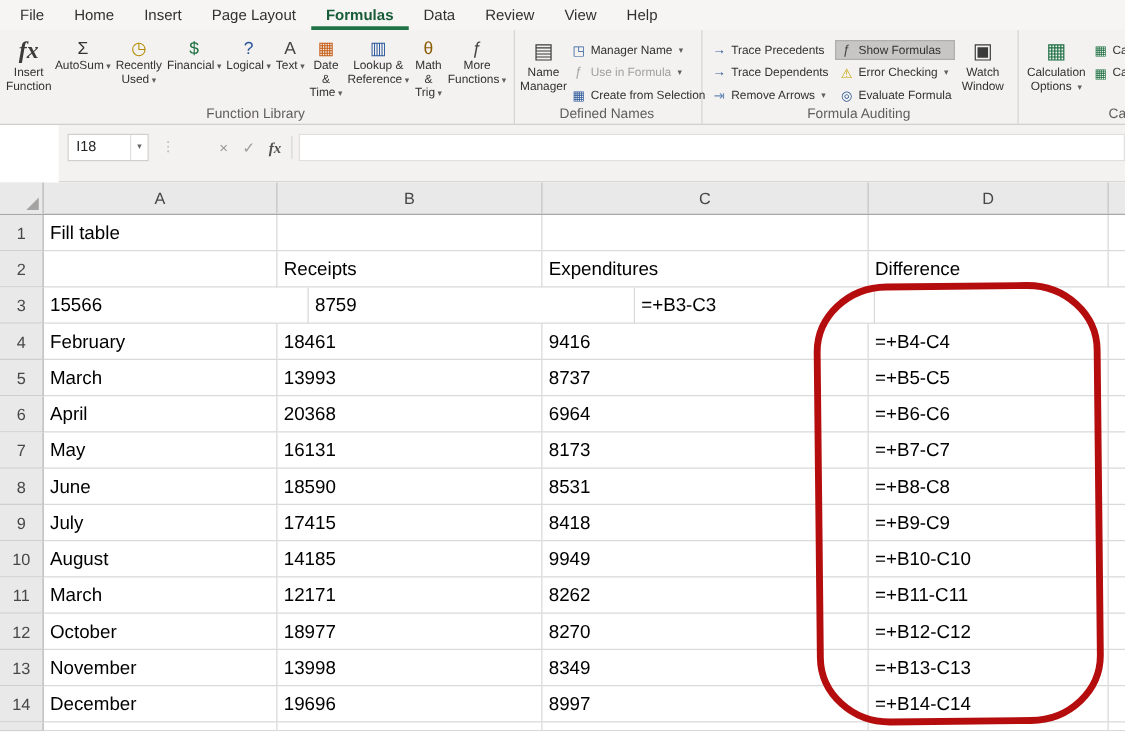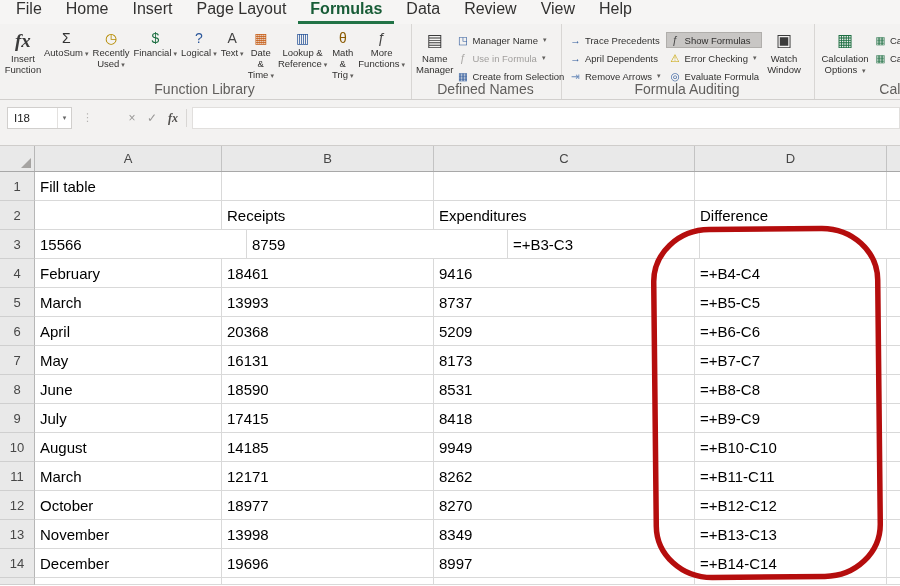--- a/index.html
+++ b/index.html
@@ -2,52 +2,52 @@
 <html><head>
 <meta charset="utf-8">
 <style>
   * { margin:0; padding:0; box-sizing:border-box; }
   html,body { width:900px; height:586px; overflow:hidden; background:#fff;
               font-family:"Liberation Sans", sans-serif; }
   .app { position:relative; width:900px; height:586px; overflow:hidden; background:#fff; }
 
   
   .tabbar { display:flex; align-items:stretch; height:24px; background:#f6f5f4; padding-left:4px; }
-  .tab { display:flex; padding:0 12px; font-size:16px; color:#323130; cursor:default; }
+  .tab { display:flex; align-items:center; padding:0 12px; font-size:12px; color:#323130; cursor:default; }
   .tab.active { font-weight:bold; color:#185c37; box-shadow:inset 0 -3px 0 #217346; }
 
   
   .ribbon { position:relative; display:flex; height:76px; background:#f3f2f1; border-bottom:1px solid #d1cfcd; }
   .group { position:relative; flex:0 0 auto; height:100%; border-right:1px solid #d8d6d4; padding:3px 4px 14px 4px; display:flex; align-items:flex-start; }
   .g-fl { width:412px; }
   .g-dn { width:150px; }
   .g-fa { width:253px; }
   .g-calc { width:200px; border-right:none; }
-  .grplabel { position:absolute; bottom:2px; left:0; right:2px; text-align:center; font-size:14px; color:#605e5c; white-space:nowrap; overflow:hidden; }
+  .grplabel { position:absolute; bottom:2px; left:0; right:2px; text-align:center; font-size:11px; color:#605e5c; white-space:nowrap; overflow:hidden; }
 
   .bigbtn { display:flex; flex-direction:column; align-items:center; width:46px; padding-top:3px; font-size:9.5px; color:#323130; text-align:center; line-height:1.15; height:58px; }
   .bigic { height:22px; font-size:17px; line-height:22px; color:#3b3b3b; margin-bottom:2px; }
   .fxic { font-family:"Liberation Serif", serif; font-style:italic; font-weight:bold; font-size:19px; }
 
   .flrow { display:flex; flex:1 1 auto; justify-content:space-between; }
   .flbtn { display:flex; flex-direction:column; align-items:center; padding:2px 2px; font-size:9.5px; color:#323130; text-align:center; line-height:1.15; }
   .flbtn .ic { height:18px; font-size:14px; line-height:18px; margin-bottom:1px; }
   .flbtn .lbl { max-width:52px; }
 
   .stack { display:flex; flex-direction:column; gap:2px; padding-top:5px; }
   .mitem { display:flex; align-items:center; gap:3px; height:16px; padding:0 3px; font-size:9.5px; color:#323130; white-space:nowrap; }
   .mitem .mic { width:13px; text-align:center; font-size:10.5px; }
   .mitem.active { background:#c8c6c4; box-shadow:inset 0 0 0 1px #b0aeab; }
   .mitem.disabled { color:#a19f9d; }
   .caret { font-size:7px; color:#605e5c; margin-left:2px; }
 
   .facols { display:flex; gap:2px; }
 
   
-  .fbar { position:relative; height:46px; background:#f3f2f1; border-bottom:1px solid #cfcdcb; }
+  .fbar { position:relative; height:46px; background:#f3f2f1; border-bottom:1px solid #cfcdcb;margin-left:47px; }
   .namebox { position:absolute; left:7px; top:7px; width:65px; height:22px; background:#fff; border:1px solid #d1cfcd; display:flex; align-items:center; font-size:11.5px; color:#222; }
   .namebox .nbtext { flex:1; padding-left:6px; }
   .nb-caret { width:14px; text-align:center; font-size:7px; color:#666; border-left:1px solid #e3e1df; line-height:20px; }
   .fdots { position:absolute; left:82px; top:11px; color:#b5b3b1; font-size:11px; }
   .fbtn { position:absolute; top:7px; width:20px; height:22px; text-align:center; line-height:22px; font-size:12px; color:#9a9998; }
   .fbtn.fx { color:#514f4d; font-style:italic; font-family:"Liberation Serif", serif; font-weight:bold; }
   .fdiv { position:absolute; left:186px; top:9px; height:18px; width:1px; background:#d8d6d4; }
   .finput { position:absolute; left:192px; right:0; top:7px; height:22px; background:#fff; border:1px solid #e1dfdd; font-size:12px; padding-left:5px; color:#222; line-height:20px; }
 
   
@@ -181,21 +181,21 @@
     <div class="group g-fa">
       <div class="facols">
         <div class="stack">
             <div class="mitem">
     <span class="mic" style="color: rgb(43, 87, 154);">→</span>
     <span class="mlbl">Trace Precedents</span>
 
   </div>
             <div class="mitem">
     <span class="mic" style="color: rgb(43, 87, 154);">→</span>
-    <span class="mlbl">April Dependents</span>
+    <span class="mlbl">Trace Dependents</span>
 
   </div>
             <div class="mitem">
     <span class="mic" style="color: rgb(107, 140, 186);">⇥</span>
     <span class="mlbl">Remove Arrows</span>
     <span class="caret">▾</span>
   </div>
           </div>
         <div class="stack">
             <div class="mitem active">
@@ -306,21 +306,21 @@
     <div class="c w-a">March</div>
     <div class="c w-b">13993</div>
     <div class="c w-c">8737</div>
     <div class="c w-d">=+B5-C5</div>
     <div class="c w-fill"></div>
   </div>
         <div class="r">
     <div class="rn">6</div>
     <div class="c w-a">April</div>
     <div class="c w-b">20368</div>
-    <div class="c w-c">5209</div>
+    <div class="c w-c">6964</div>
     <div class="c w-d">=+B6-C6</div>
     <div class="c w-fill"></div>
   </div>
         <div class="r">
     <div class="rn">7</div>
     <div class="c w-a">May</div>
     <div class="c w-b">16131</div>
     <div class="c w-c">8173</div>
     <div class="c w-d">=+B7-C7</div>
     <div class="c w-fill"></div>

